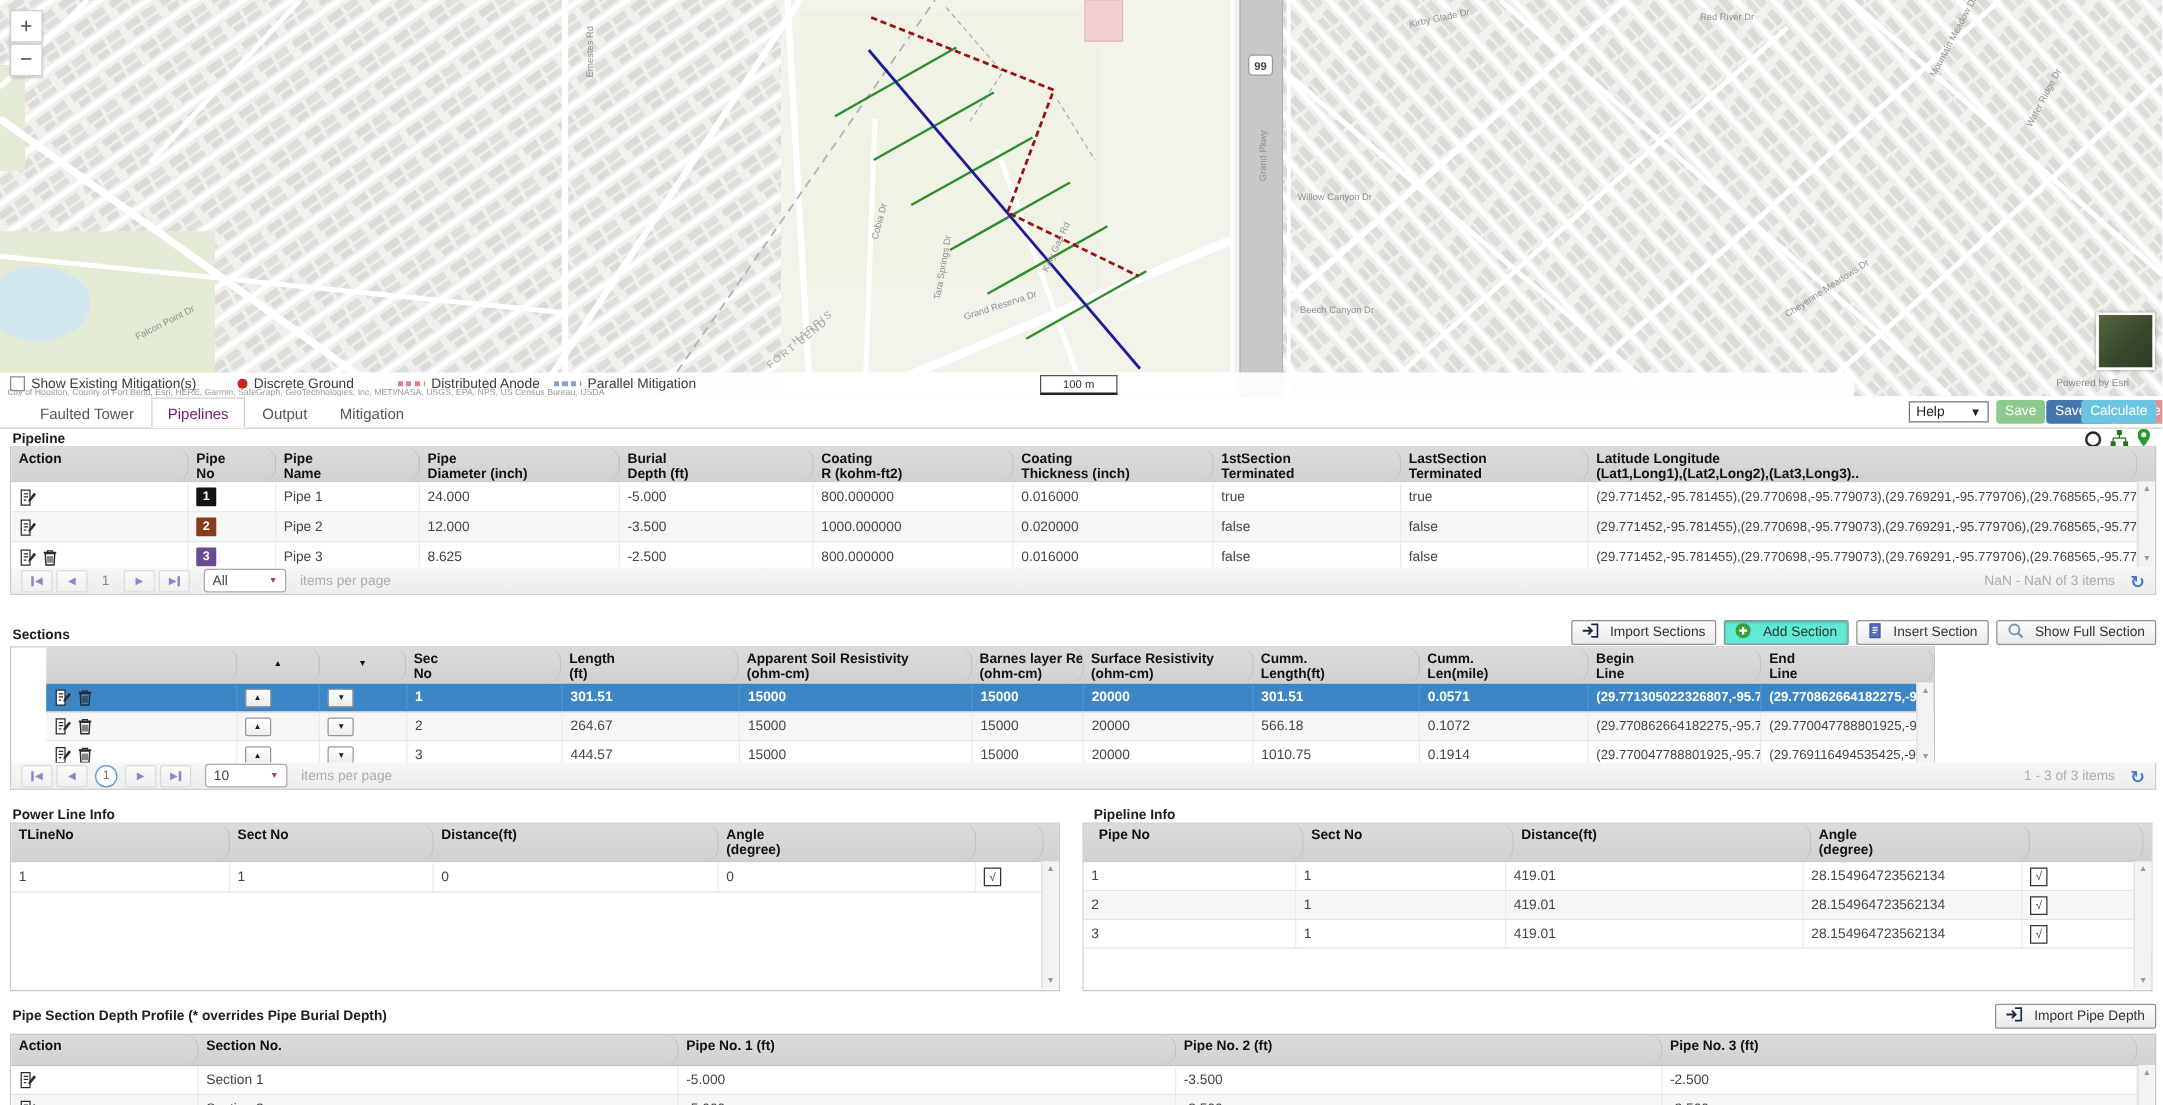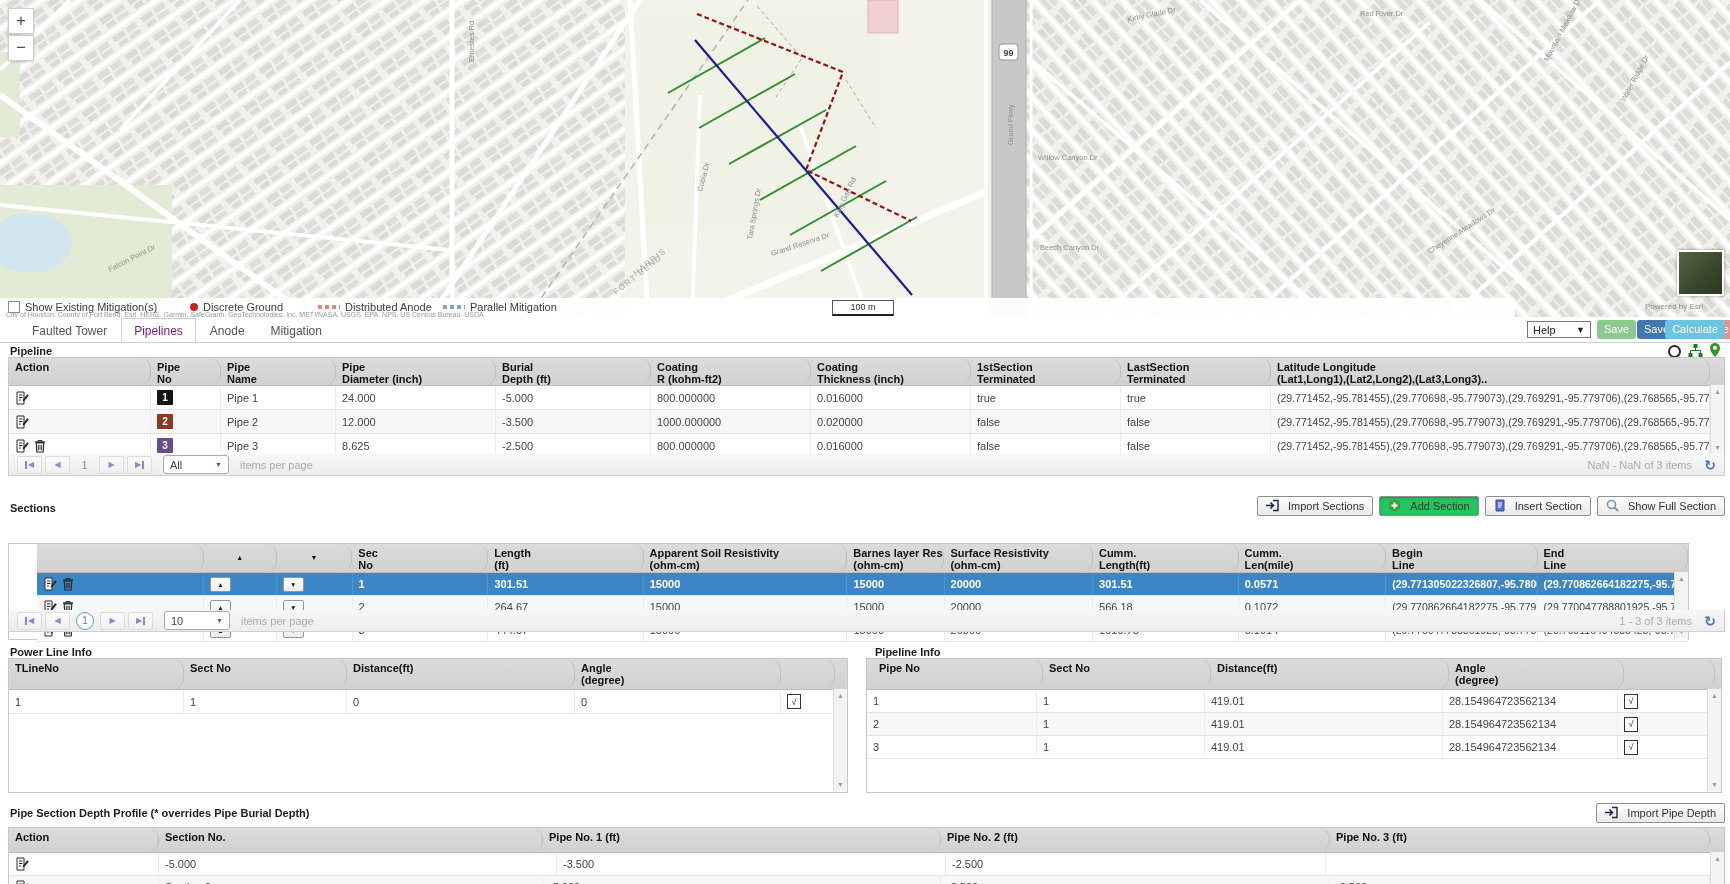--- a/index.html
+++ b/index.html
@@ -3,21 +3,21 @@
 <meta charset="utf-8">
 <style>
   html,body{margin:0;padding:0;background:#fff;}
   #screen{position:relative;width:1730px;height:884px;overflow:hidden;background:#fff;
     font-family:"Liberation Sans","DejaVu Sans",sans-serif;font-size:11px;color:#333;}
   
   #map-wrap{position:absolute;left:0;top:0;width:1730px;height:317px;overflow:hidden;background:#f2f1ee;}
   .zoom-btn{position:absolute;width:26px;height:26px;background:#fff;border:1px solid #cfcfcf;
     box-shadow:0 1px 2px rgba(0,0,0,.2);display:flex;align-items:center;justify-content:center;
     font-size:17px;color:#4c4c4c;cursor:pointer;box-sizing:border-box;}
-  #legend-strip{position:absolute;left:0;top:298px;width:1483px;height:19px;background:rgba(255,255,255,.93);padding-left:32px;}
+  #legend-strip{position:absolute;left:0;top:298px;width:1483px;height:19px;background:rgba(255,255,255,.93);}
   #legend-strip .lg-item{position:absolute;top:2px;height:13px;display:flex;align-items:center;gap:5px;color:#3c3c3c;font-size:11px;white-space:nowrap;}
   .lg-checkbox{width:10px;height:10px;border:1px solid #8a8a8a;background:#fff;display:inline-block;}
   .lg-dot{width:8px;height:8px;border-radius:50%;display:inline-block;}
   .lg-dash{width:22px;height:4px;display:inline-block;
     background-image:repeating-linear-gradient(90deg,currentColor 0 4px,transparent 4px 7px);}
   #attribution{position:absolute;left:6px;top:311px;width:1100px;font-size:7px;color:#9a9a9a;white-space:nowrap;overflow:hidden;}
   #scale-bar{position:absolute;left:832px;top:300px;width:60px;height:13px;background:#fff;
     border:1px solid #555;border-bottom:2px solid #222;font-size:9px;color:#333;text-align:center;line-height:12px;}
   #powered-by{position:absolute;left:1645px;top:302px;font-size:8px;color:#8a8a8a;}
   #map-inset{position:absolute;left:1677px;top:250px;width:47px;height:46px;border:2px solid #fff;
@@ -67,21 +67,21 @@
     align-items:center;justify-content:center;font-size:10px;color:#777;margin:0 3px;cursor:pointer;}
   .pgsel{height:17px;min-width:52px;border:1px solid #ababab;border-radius:3px;background:#fff;margin-left:8px;
     display:inline-flex;align-items:center;justify-content:space-between;padding:0 6px;font-size:11px;color:#444;cursor:pointer;}
   .pgsel .arr{color:#a04343;font-size:7px;margin-left:8px;}
   .pgtext{color:#ababab;font-size:11px;margin-left:8px;}
   .pginfo{position:absolute;right:32px;color:#ababab;font-size:11px;}
   .pgrefresh{position:absolute;right:8px;color:#4a74c8;font-size:14px;font-weight:bold;cursor:pointer;line-height:14px;}
   
   .sbtn{height:20px;border:1px solid #8f8f8f;border-radius:2px;background:linear-gradient(#fefefe,#e9e9e9);
     display:inline-flex;align-items:center;gap:9px;padding:0 8px;font-size:11px;color:#333;cursor:pointer;font-family:inherit;}
-  .sbtn.pressed{background:#22c55e;box-shadow:inset 0 1px 2px rgba(0,0,0,.25);}
+  .sbtn.pressed{background:#5eead4;box-shadow:inset 0 1px 2px rgba(0,0,0,.25);}
   #sections-btns{position:absolute;top:496px;right:5px;display:flex;gap:6px;}
   #import-depth{position:absolute;top:803px;right:5px;}
   #pl-icons{position:absolute;top:343px;right:10px;display:flex;gap:7px;align-items:center;}
   .ring-ic{width:9px;height:9px;border:2px solid #2b2b2b;border-radius:50%;}
 </style>
 </head>
 <body>
 
 <div id="screen">
 
@@ -200,21 +200,21 @@
         <span class="lg-dash" id="lg-dash2" style="color: rgb(138, 159, 209);"></span>
         <span>Parallel Mitigation</span>
       </div>
     </div>
     <div id="scale-bar">100 m</div>
     <div id="attribution">City of Houston, County of Fort Bend, Esri, HERE, Garmin, SafeGraph, GeoTechnologies, Inc, METI/NASA, USGS, EPA, NPS, US Census Bureau, USDA</div>
     <div id="powered-by">Powered by Esri</div>
   </div>
 
   <div id="tabbar">
-    <div id="tabs" style="position:absolute;left:18px;top:0;"><div class="tab">Faulted Tower</div><div class="tab active">Pipelines</div><div class="tab">Anode</div><div class="tab">Mitigation</div></div>
+    <div id="tabs" style="position:absolute;left:18px;top:0;"><div class="tab">Faulted Tower</div><div class="tab active">Pipelines</div><div class="tab">Output</div><div class="tab">Mitigation</div></div>
   </div>
   <div id="help-select">
     <span>Help</span>
     <span style="font-size:9px;">▼</span>
   </div>
   <button class="tb-btn" style="left:1597px;background:#8cc98c;">Save</button>
   <button class="tb-btn" style="left:1637px;background:#4377ad;">Save As</button>
   <button class="tb-btn" style="left:1690px;background:#e79090;">Delete</button>
 
   <button class="tb-btn" id="calc-btn" style="background: rgb(108, 197, 224); right: 5px;">Calculate</button>
@@ -405,21 +405,21 @@
         <span>Insert Section</span>
       </button>
       <button class="sbtn">
         <span><svg width="13" height="13" viewBox="0 0 13 13">
             <circle cx="5.5" cy="5.5" r="4" fill="none" stroke="#7a94b8" stroke-width="1.6"></circle>
             <path d="M8.5 8.5l3.5 3.5" stroke="#7a94b8" stroke-width="1.8"></path>
           </svg></span>
         <span>Show Full Section</span>
       </button>
     </div>
-  <div class="grid" id="sections-grid" style="left: 8px; top: 543px; width: 1681px; padding-left: 28px;">
+  <div class="grid" id="sections-grid" style="left: 8px; top: 517px; width: 1540px; padding-left: 28px;">
       <div class="g-head" style="height: 28px;">
         <div class="g-hcell" style="width: 172px;">
           <div></div>
         </div>
         <div class="g-hcell ctr" style="width: 75px;">
           <div>▲</div>
         </div>
         <div class="g-hcell ctr" style="width: 78px;">
           <div>▼</div>
         </div>
@@ -715,20 +715,21 @@
         <div class="g-row" style="height: 22px;">
           <div class="g-cell" style="width: 150px;">
             <span class="act-ic">
               <svg width="14" height="14" viewBox="0 0 14 14">
                 <path d="M2 1h7v12H2z" fill="#fff" stroke="#2b2b2b"></path>
                 <path d="M4 4h3.5M4 6.5h3.5M4 9h2" stroke="#2b2b2b"></path>
                 <path d="M8 8.5L12.2 3.2l1.6 1.3L9.6 9.8 7.6 10.4z" fill="#2b2b2b"></path>
               </svg>
             </span>
           </div>
+          <div class="g-cell" style="width: 384px;">Section 1</div>
           <div class="g-cell" style="width: 398px;">-5.000</div>
           <div class="g-cell" style="width: 389px;">-3.500</div>
           <div class="g-cell" style="width: 380px;">-2.500</div>
         </div>
         <div class="g-row alt" style="height: 22px;">
           <div class="g-cell" style="width: 150px;">
             <span class="act-ic">
               <svg width="14" height="14" viewBox="0 0 14 14">
                 <path d="M2 1h7v12H2z" fill="#fff" stroke="#2b2b2b"></path>
                 <path d="M4 4h3.5M4 6.5h3.5M4 9h2" stroke="#2b2b2b"></path>

